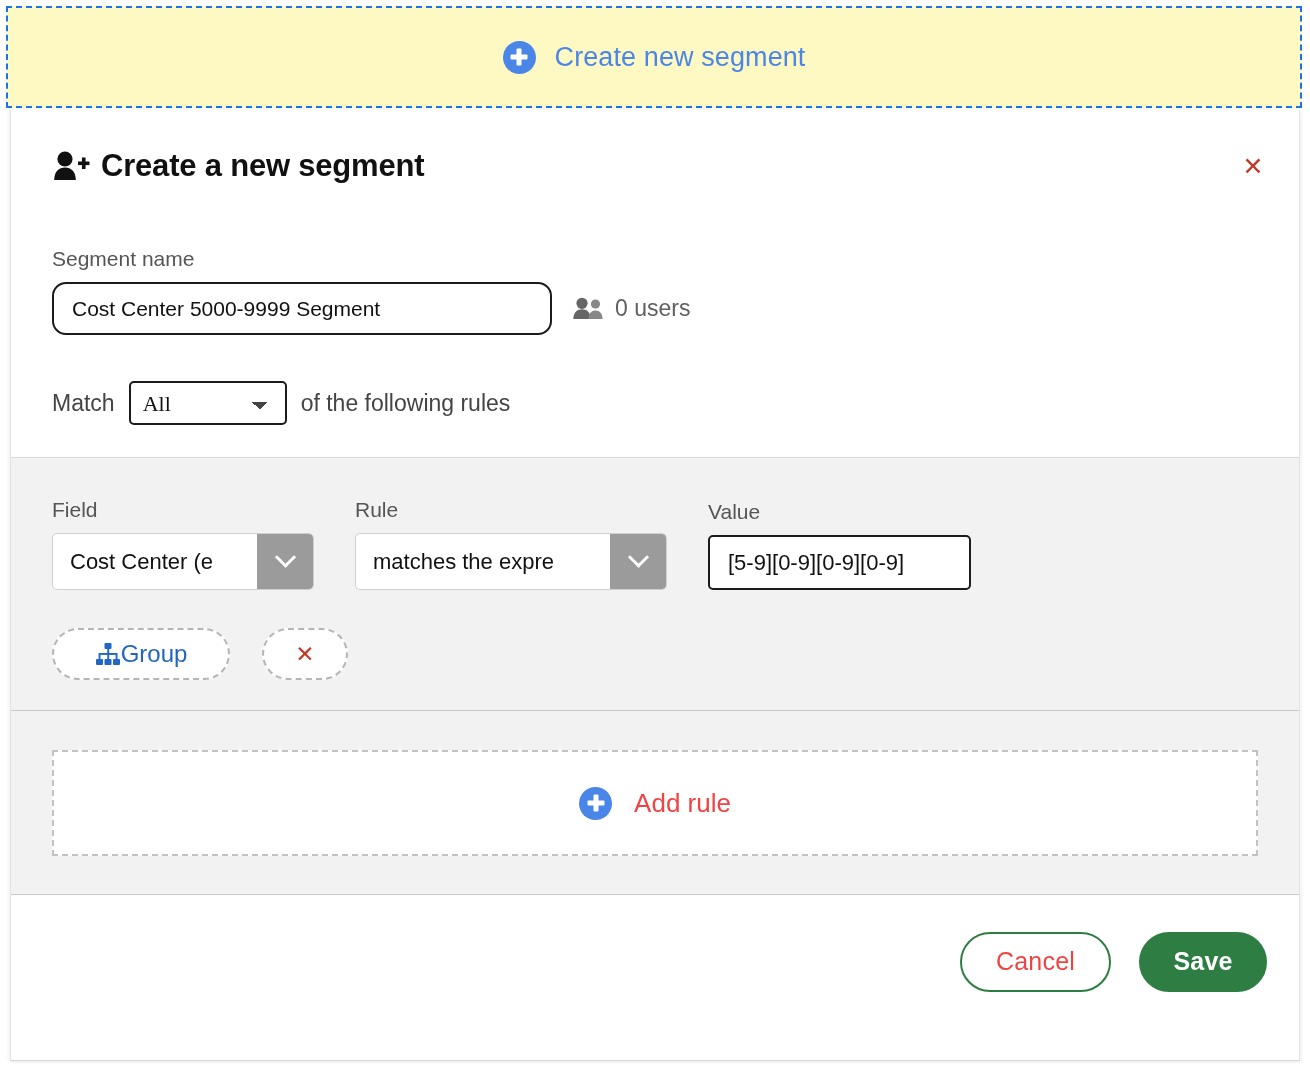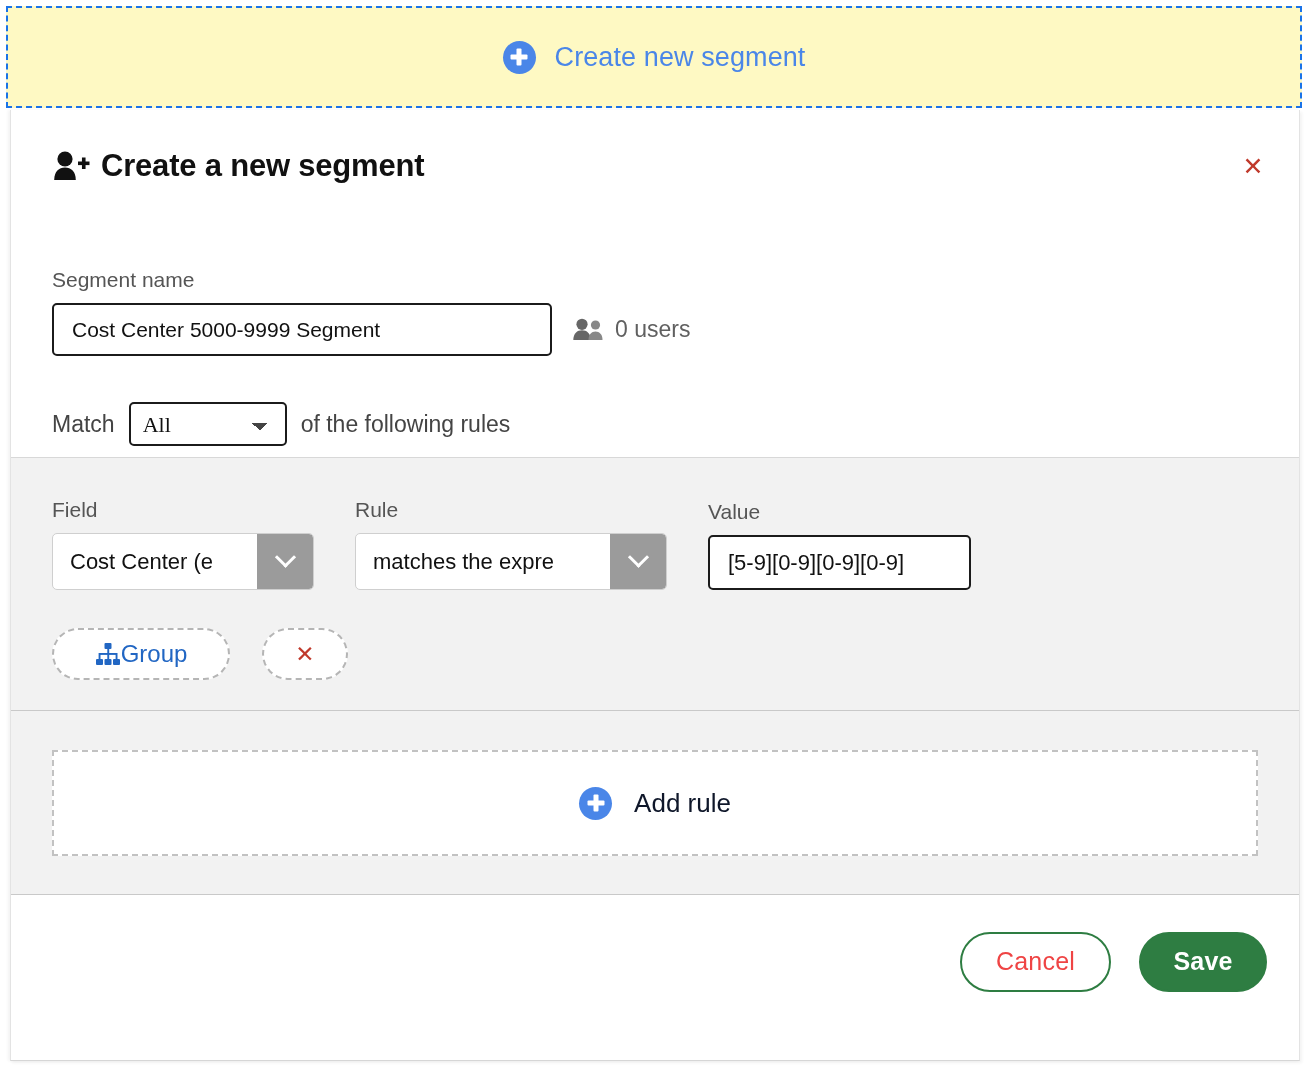--- a/index.html
+++ b/index.html
@@ -98,34 +98,34 @@
     font-weight: bold;
     line-height: 26px;
     text-align: center;
     cursor: pointer;
     font-family: "DejaVu Sans", sans-serif;
   }
 
   .field-label {
     color: #555555;
     font-size: 21px;
-    margin-top: 84px;
+    margin-top: 63px;
     margin-bottom: 11px;
   }
 
   .name-row {
     display: flex;
     align-items: center;
     gap: 20px;
   }
   .name-input {
     width: 500px;
     height: 53px;
     border: 2px solid #1b1b1b;
-    border-radius: 5px;
+    border-radius: 14px;
     padding: 0 18px;
     font-size: 21px;
     color: #111111;
     font-family: "Liberation Sans", sans-serif;
     background: #ffffff;
     outline: none;
   }
   .users-count {
     display: flex;
     align-items: center;
@@ -286,21 +286,21 @@
     height: 106px;
     border: 2px dashed #c2c2c2;
     background: #ffffff;
     display: flex;
     align-items: center;
     justify-content: center;
     gap: 22px;
     cursor: pointer;
   }
   .addrule-box .label {
-    color: #0f172a;
+    color: #ef4444;
     font-size: 26px;
   }
 
   
   .card-foot {
     background: #ffffff;
     height: 133px;
     display: flex;
     align-items: center;
     justify-content: flex-end;

